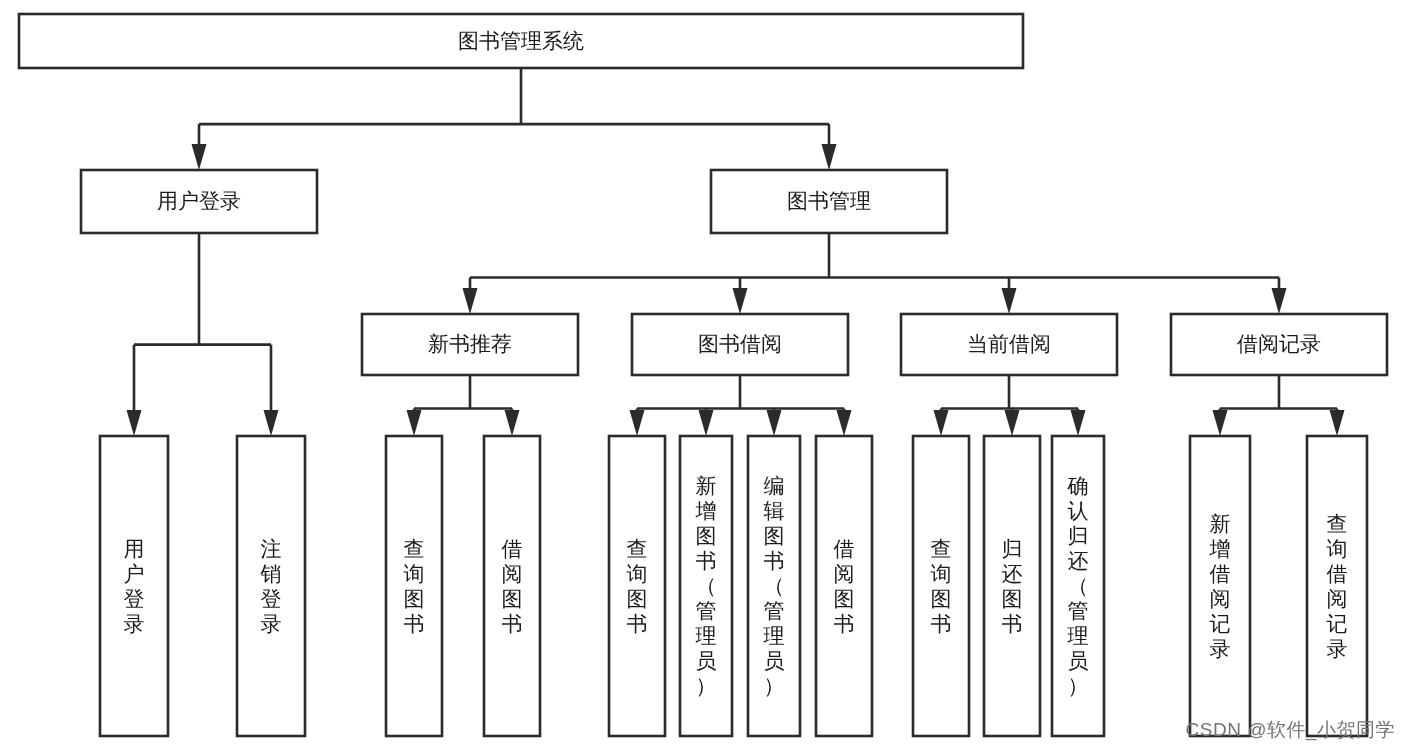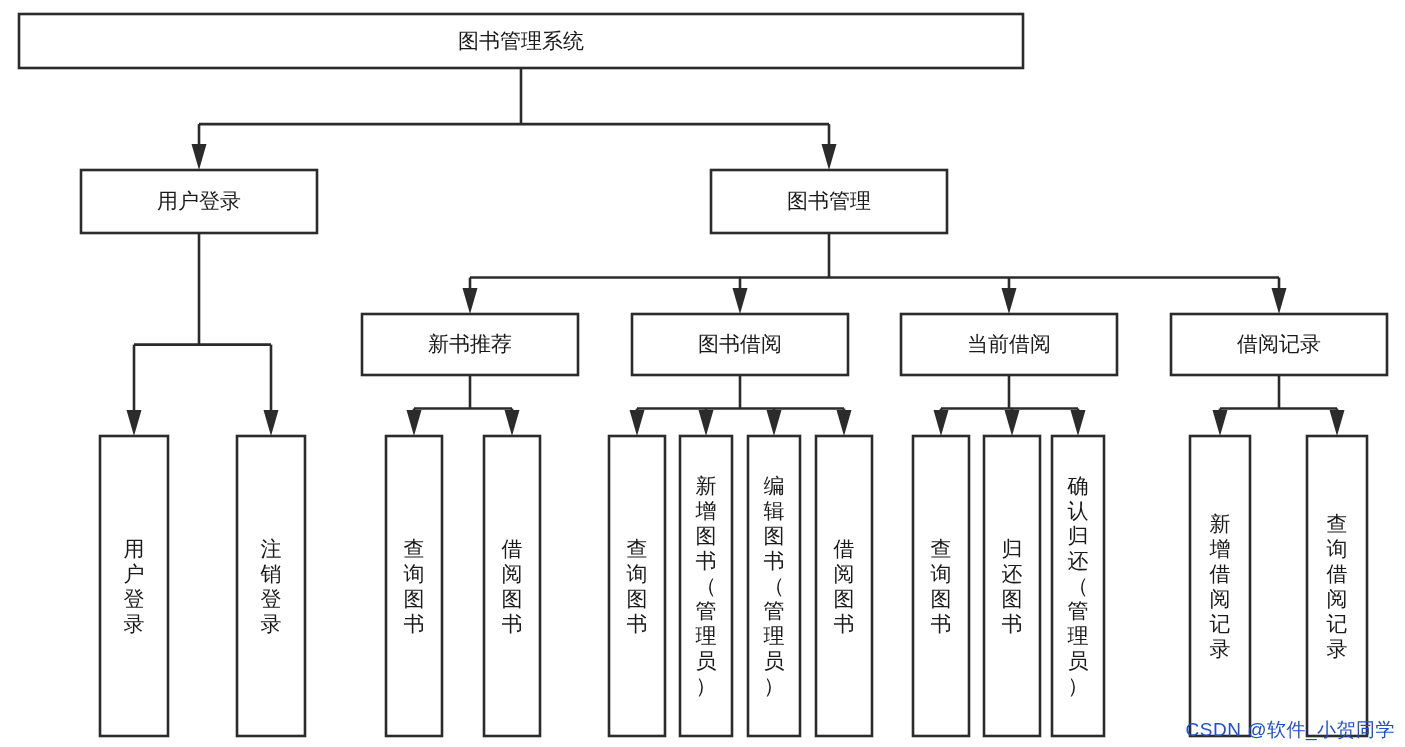--- a/index.html
+++ b/index.html
@@ -55,21 +55,21 @@
     font-size: 21px;
     fill: #1a1a1a;
     text-anchor: middle;
   }
   .watermark-text {
     position: absolute;
     right: 10px;
     bottom: 4px;
     font-family: "Liberation Sans", "DejaVu Sans", sans-serif;
     font-size: 19px;
-    color: #1d4ed8;
+    color: #737373;
     letter-spacing: 0.5px;
     white-space: nowrap;
     user-select: none;
   }
 </style>
 </head>
 <body>
 
 <div id="diagram-root">
   <svg id="flow-svg" viewBox="0 0 1405 747" xmlns="http://www.w3.org/2000/svg">

